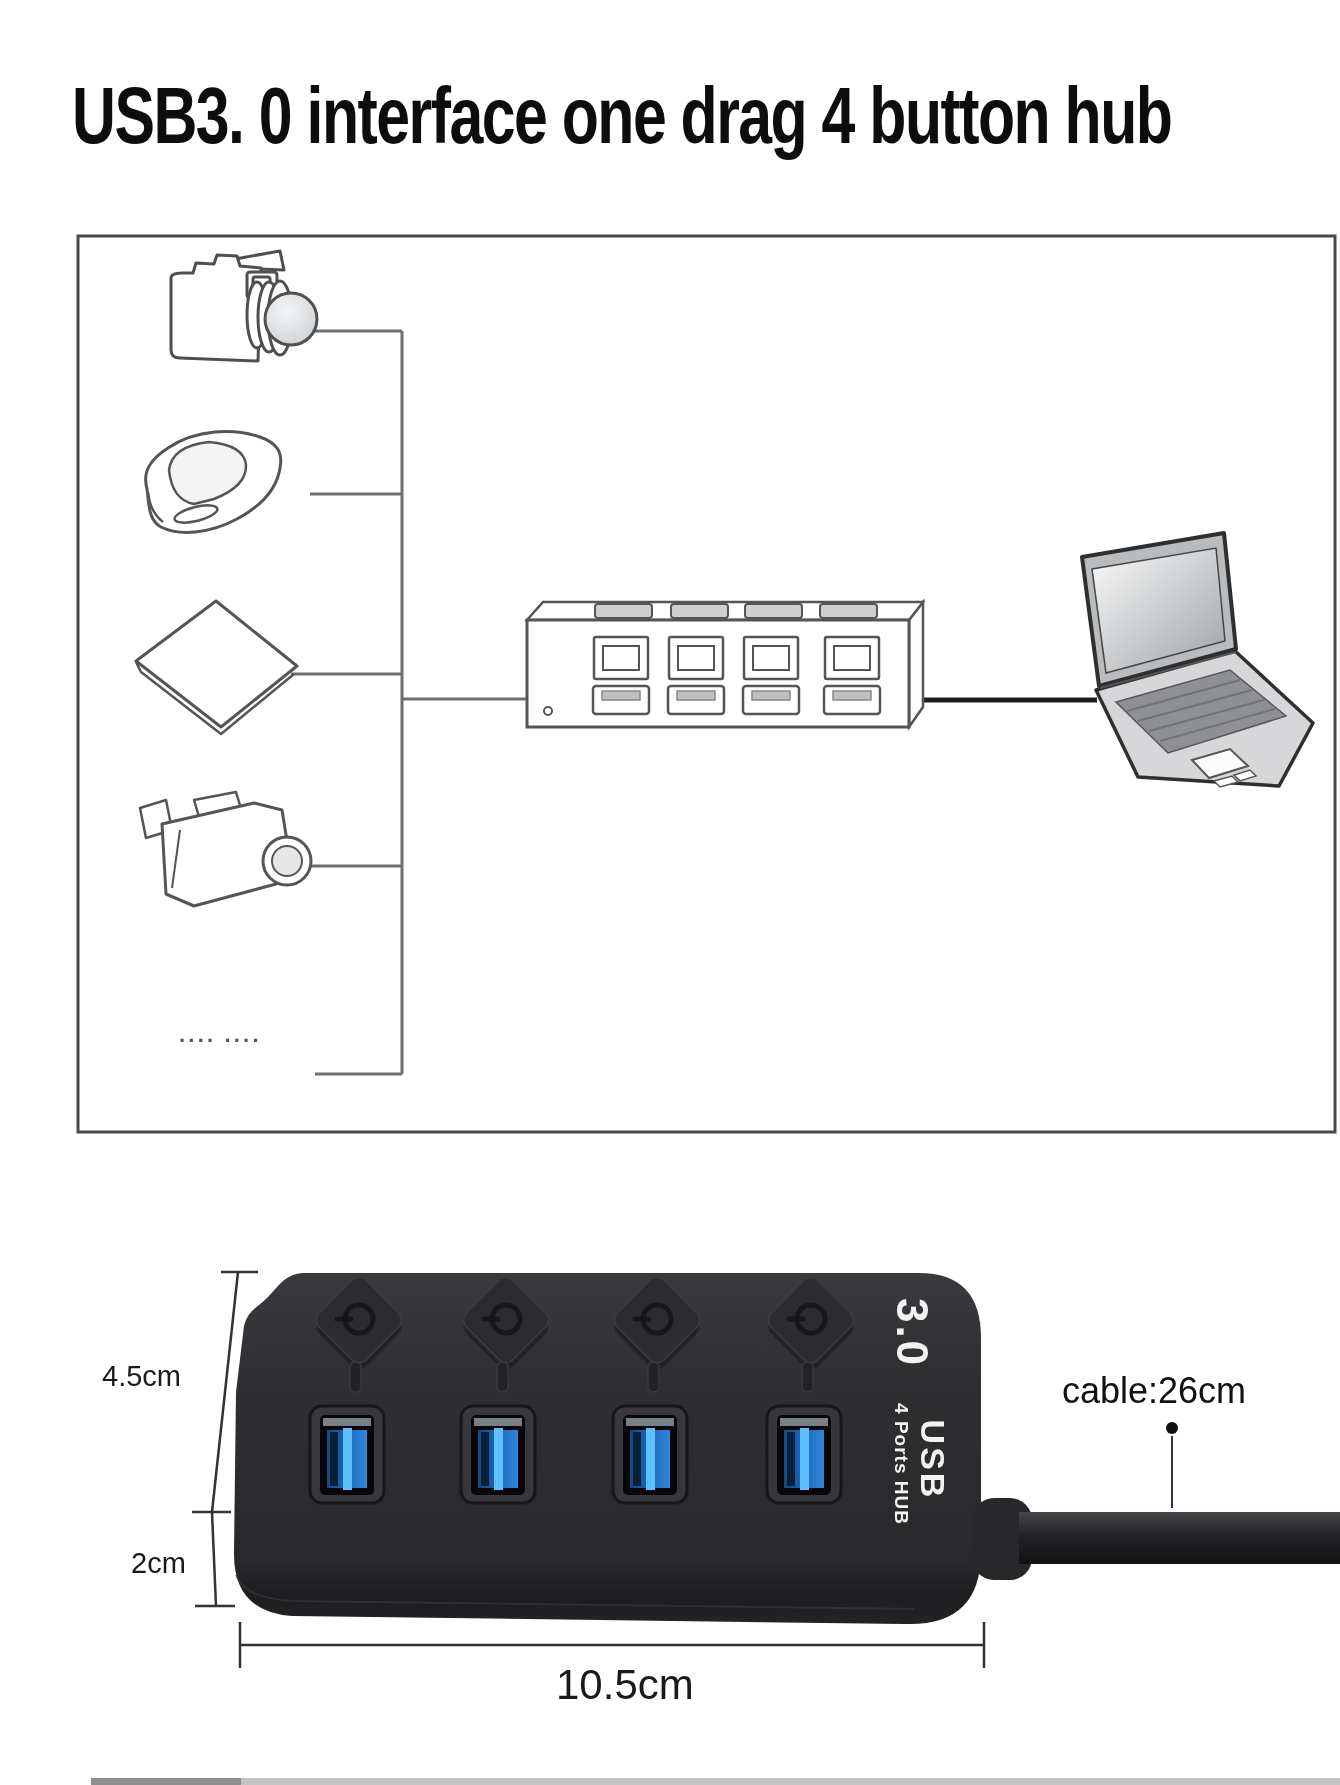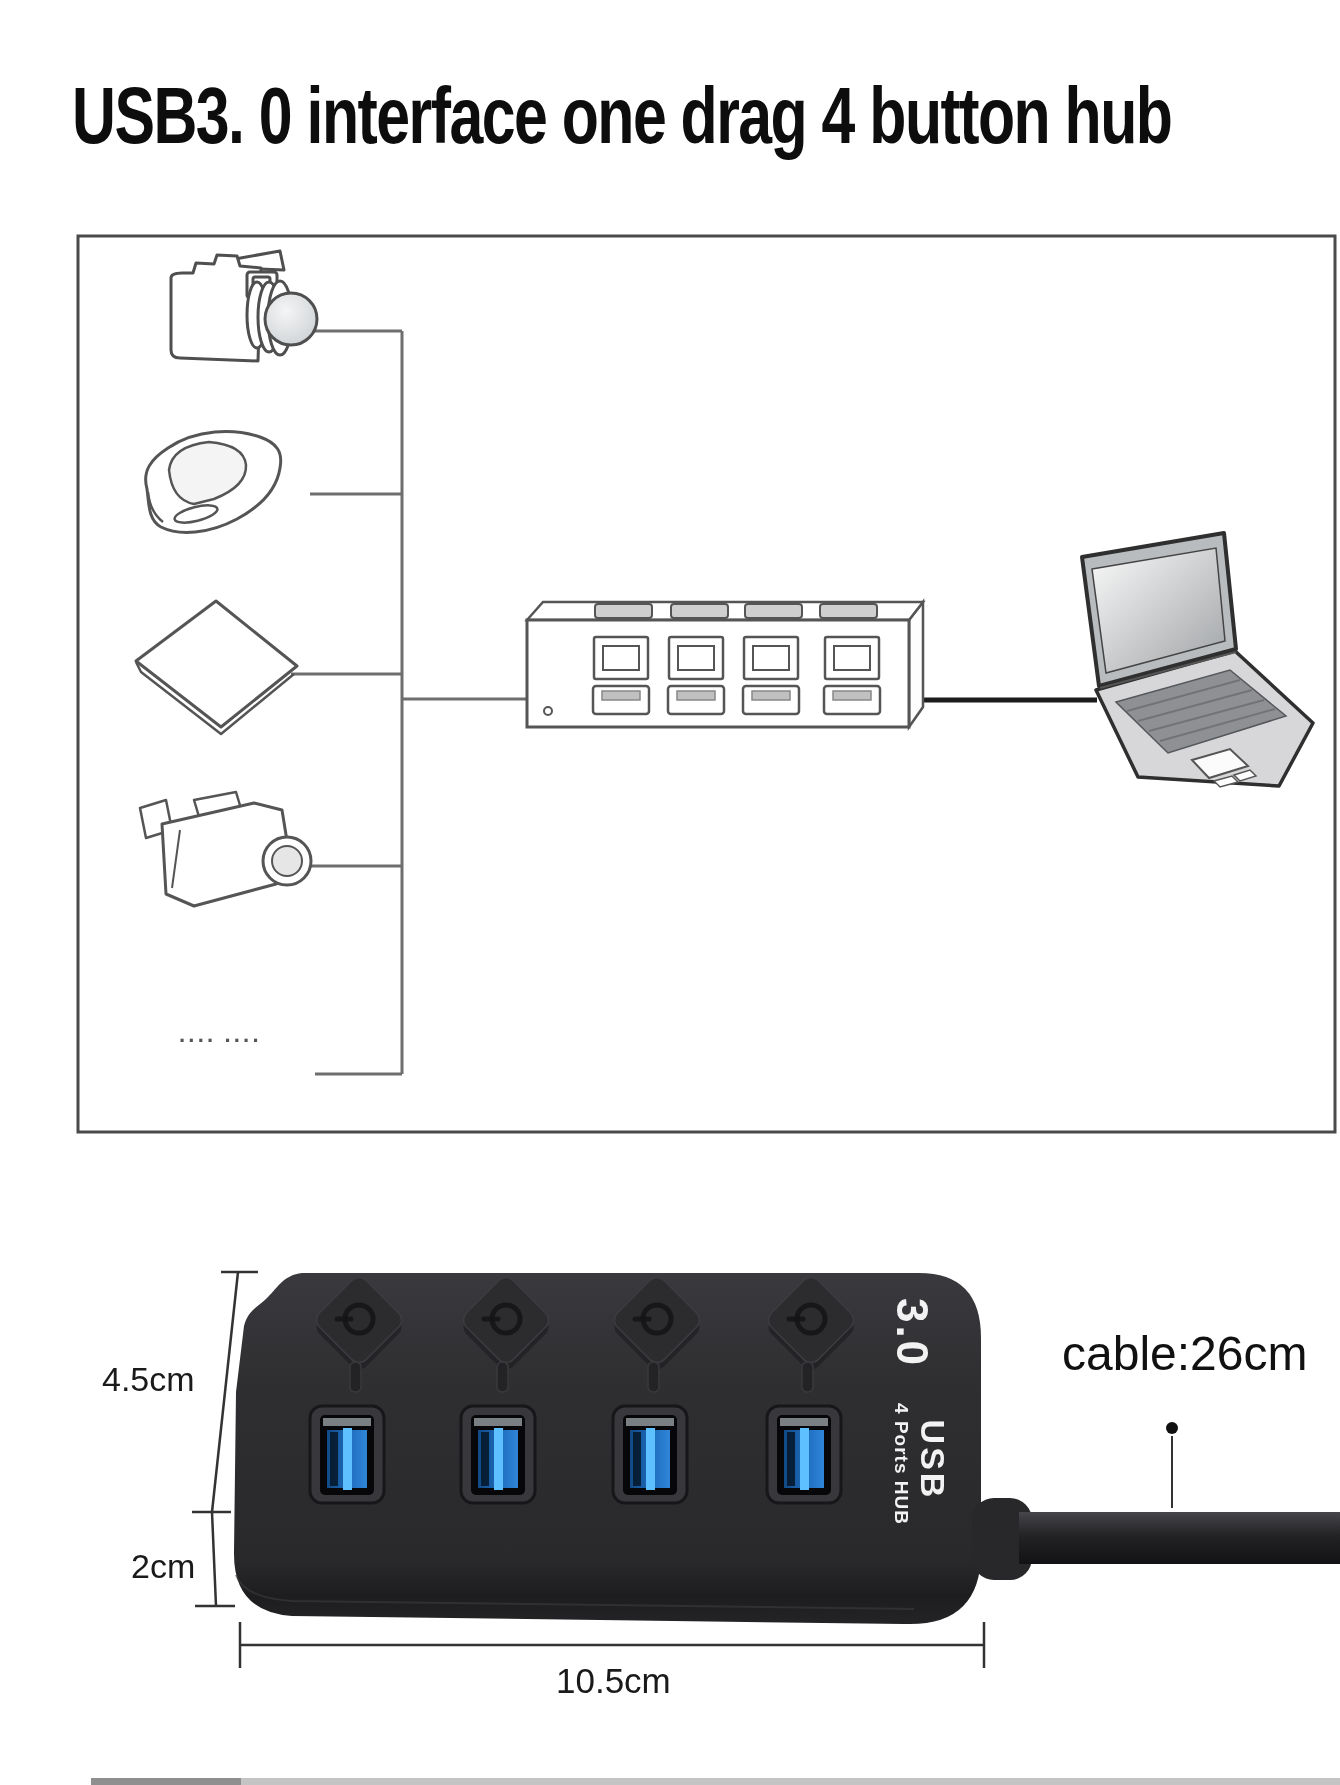--- a/index.html
+++ b/index.html
@@ -3,25 +3,25 @@
 <meta charset="utf-8">
 <style>
   html,body{margin:0;padding:0;background:#ffffff;}
   #stage{position:relative;width:1340px;height:1785px;background:#ffffff;overflow:hidden;
          font-family:"Liberation Sans", sans-serif;margin-left:44px;}
   #art{position:absolute;left:0;top:0;width:1340px;height:1785px;}
   .txt{position:absolute;color:#1c1c1c;white-space:nowrap;}
   #page-title{left:28px;top:70px;font-size:80px;font-weight:bold;letter-spacing:-2px;
               transform:scaleX(0.76);transform-origin:left top;color:#0d0d0d;}
   .dots{left:135px;top:1028px;font-size:22px;font-weight:bold;letter-spacing:2px;color:#555;}
-  .dim{font-size:34px;color:#1a1a1a;}
+  .dim{font-size:29px;color:#1a1a1a;}
   #dim-45{left:58px;top:1360px;}
   #dim-2{left:87px;top:1547px;}
-  #dim-105{left:512px;top:1661px;font-size:35px;}
-  #cable-label{left:1018px;top:1326px;font-size:48px;color:#111;}
+  #dim-105{left:512px;top:1661px;font-size:42px;}
+  #cable-label{left:1018px;top:1370px;font-size:36px;color:#111;}
   .rot{position:absolute;color:#f2f2f2;transform:translate(-50%,-50%) rotate(90deg);
        white-space:nowrap;}
   #mark-30{left:868px;top:1333px;font-size:44px;font-weight:bold;letter-spacing:3px;}
   #mark-usb{left:888px;top:1460px;font-size:34px;font-weight:bold;letter-spacing:3px;}
   #mark-ports{left:857px;top:1464px;font-size:19px;font-weight:bold;letter-spacing:1px;}
 </style>
 </head>
 <body>
 
 <div id="stage">

